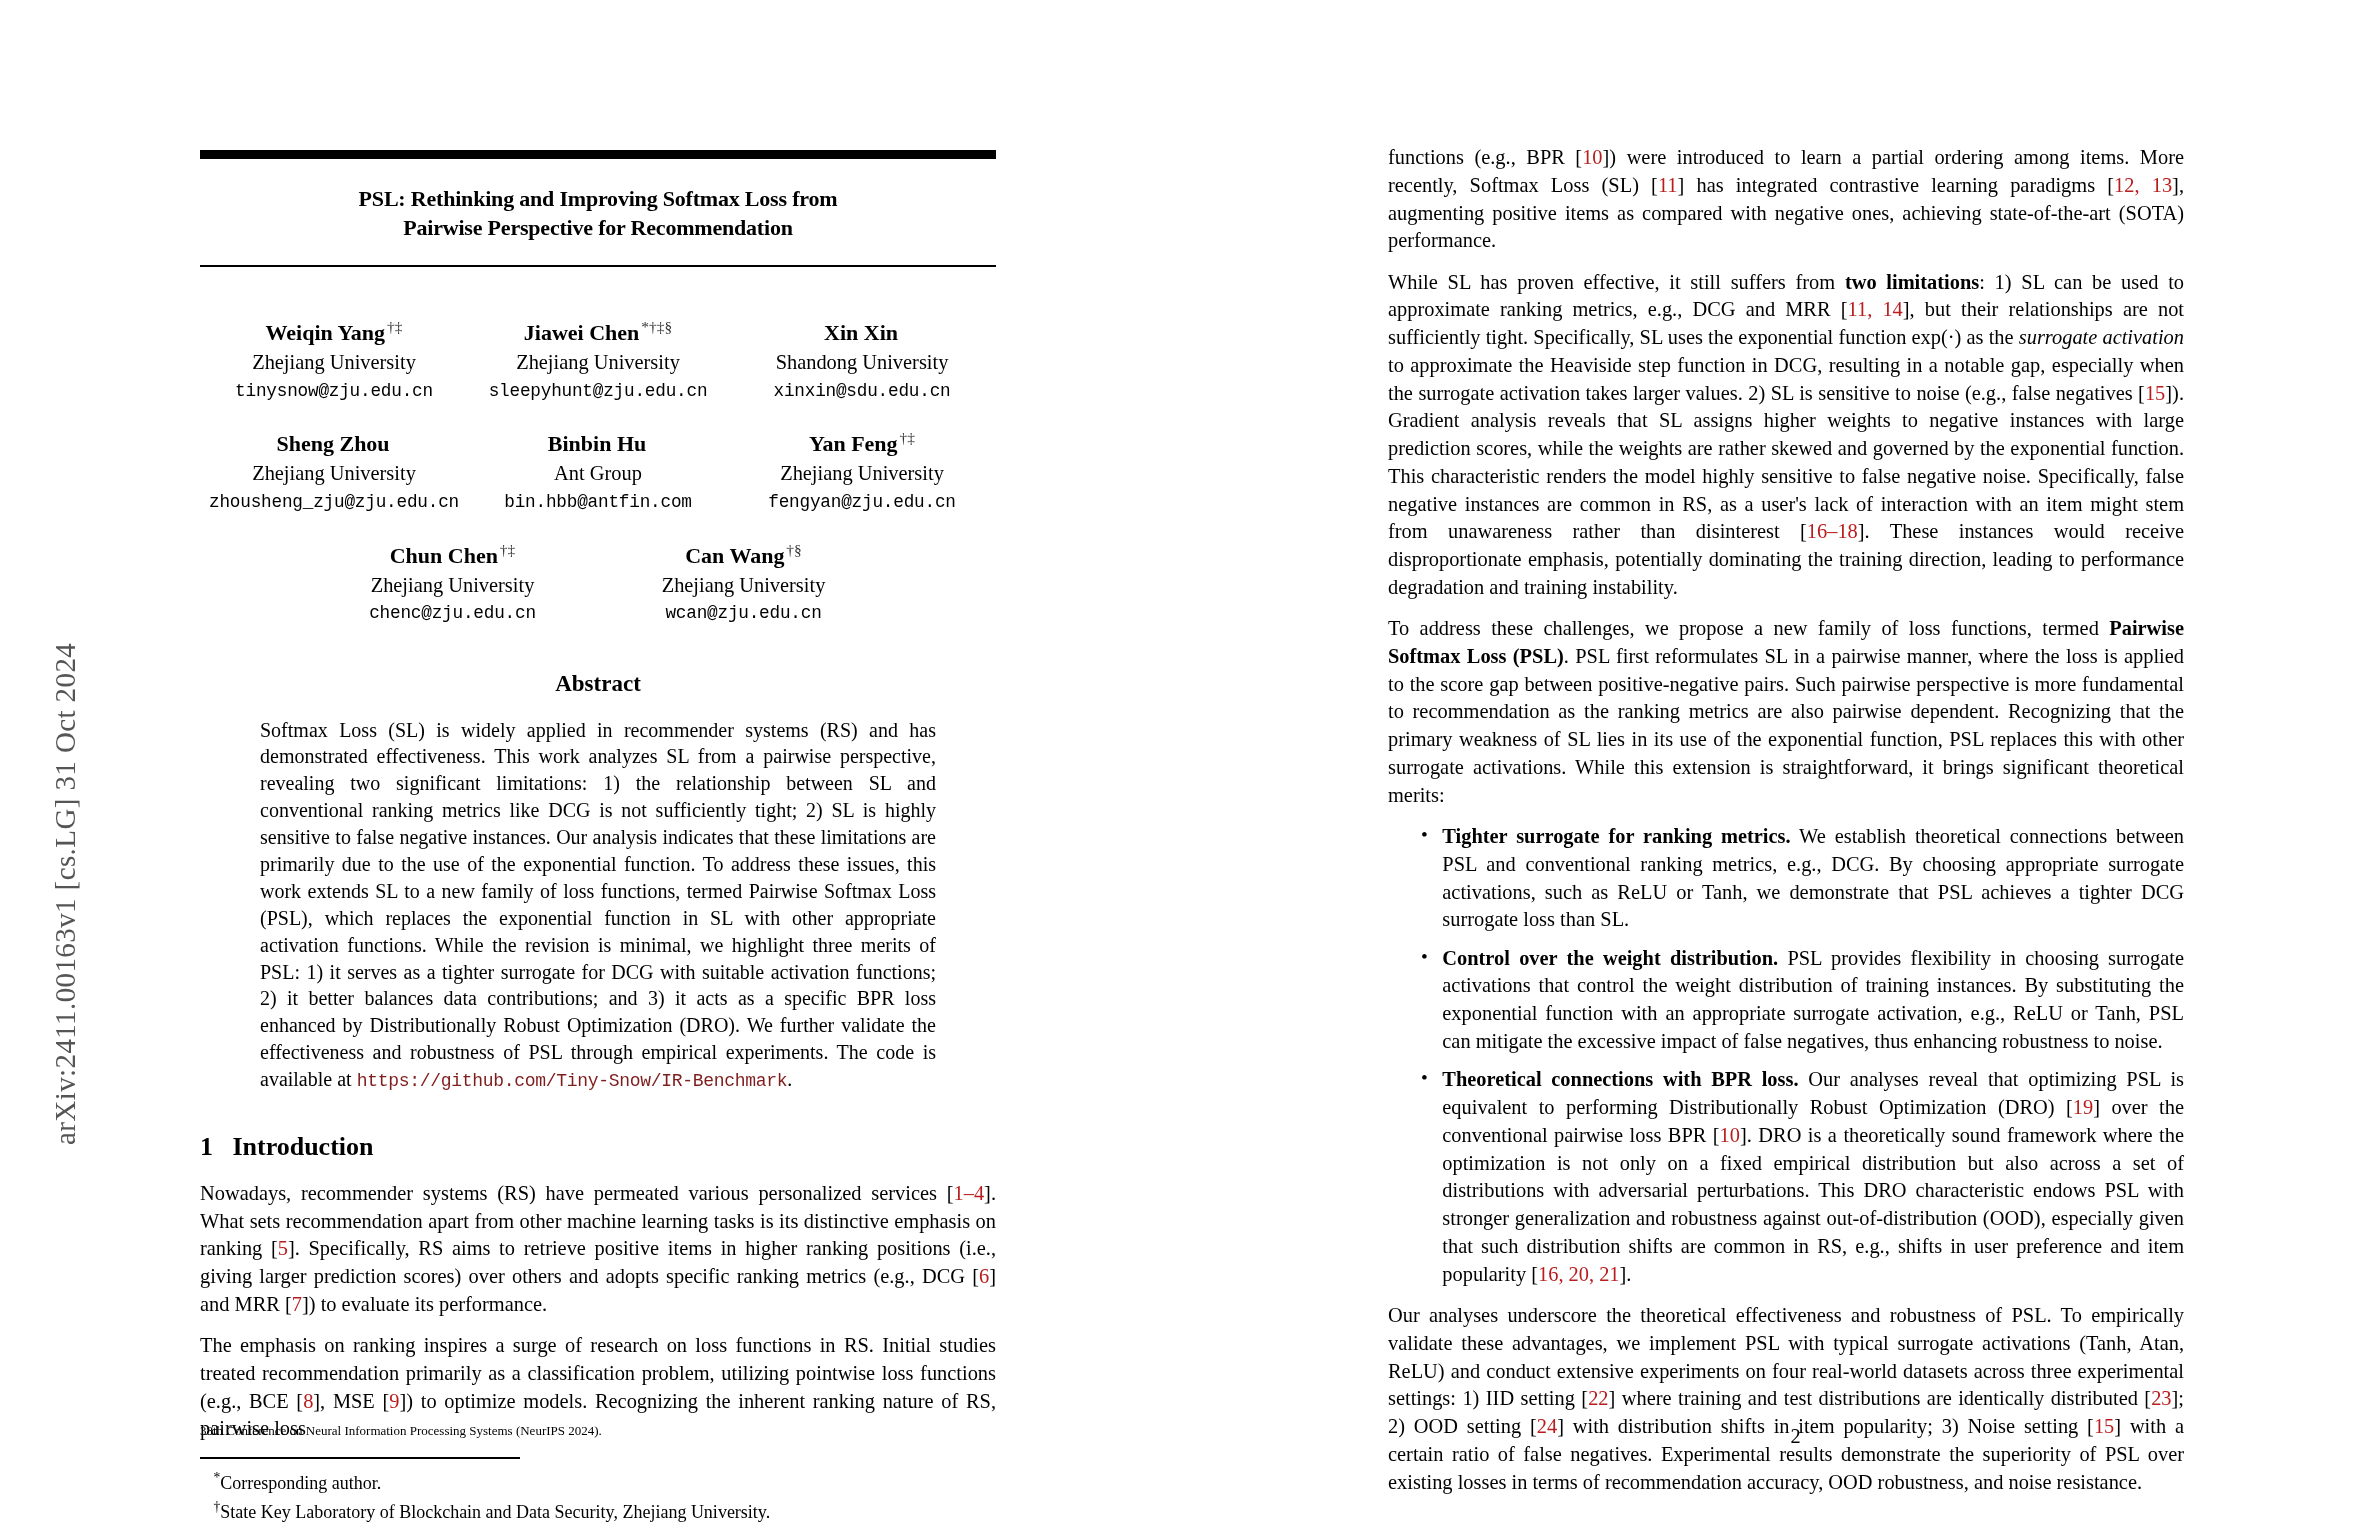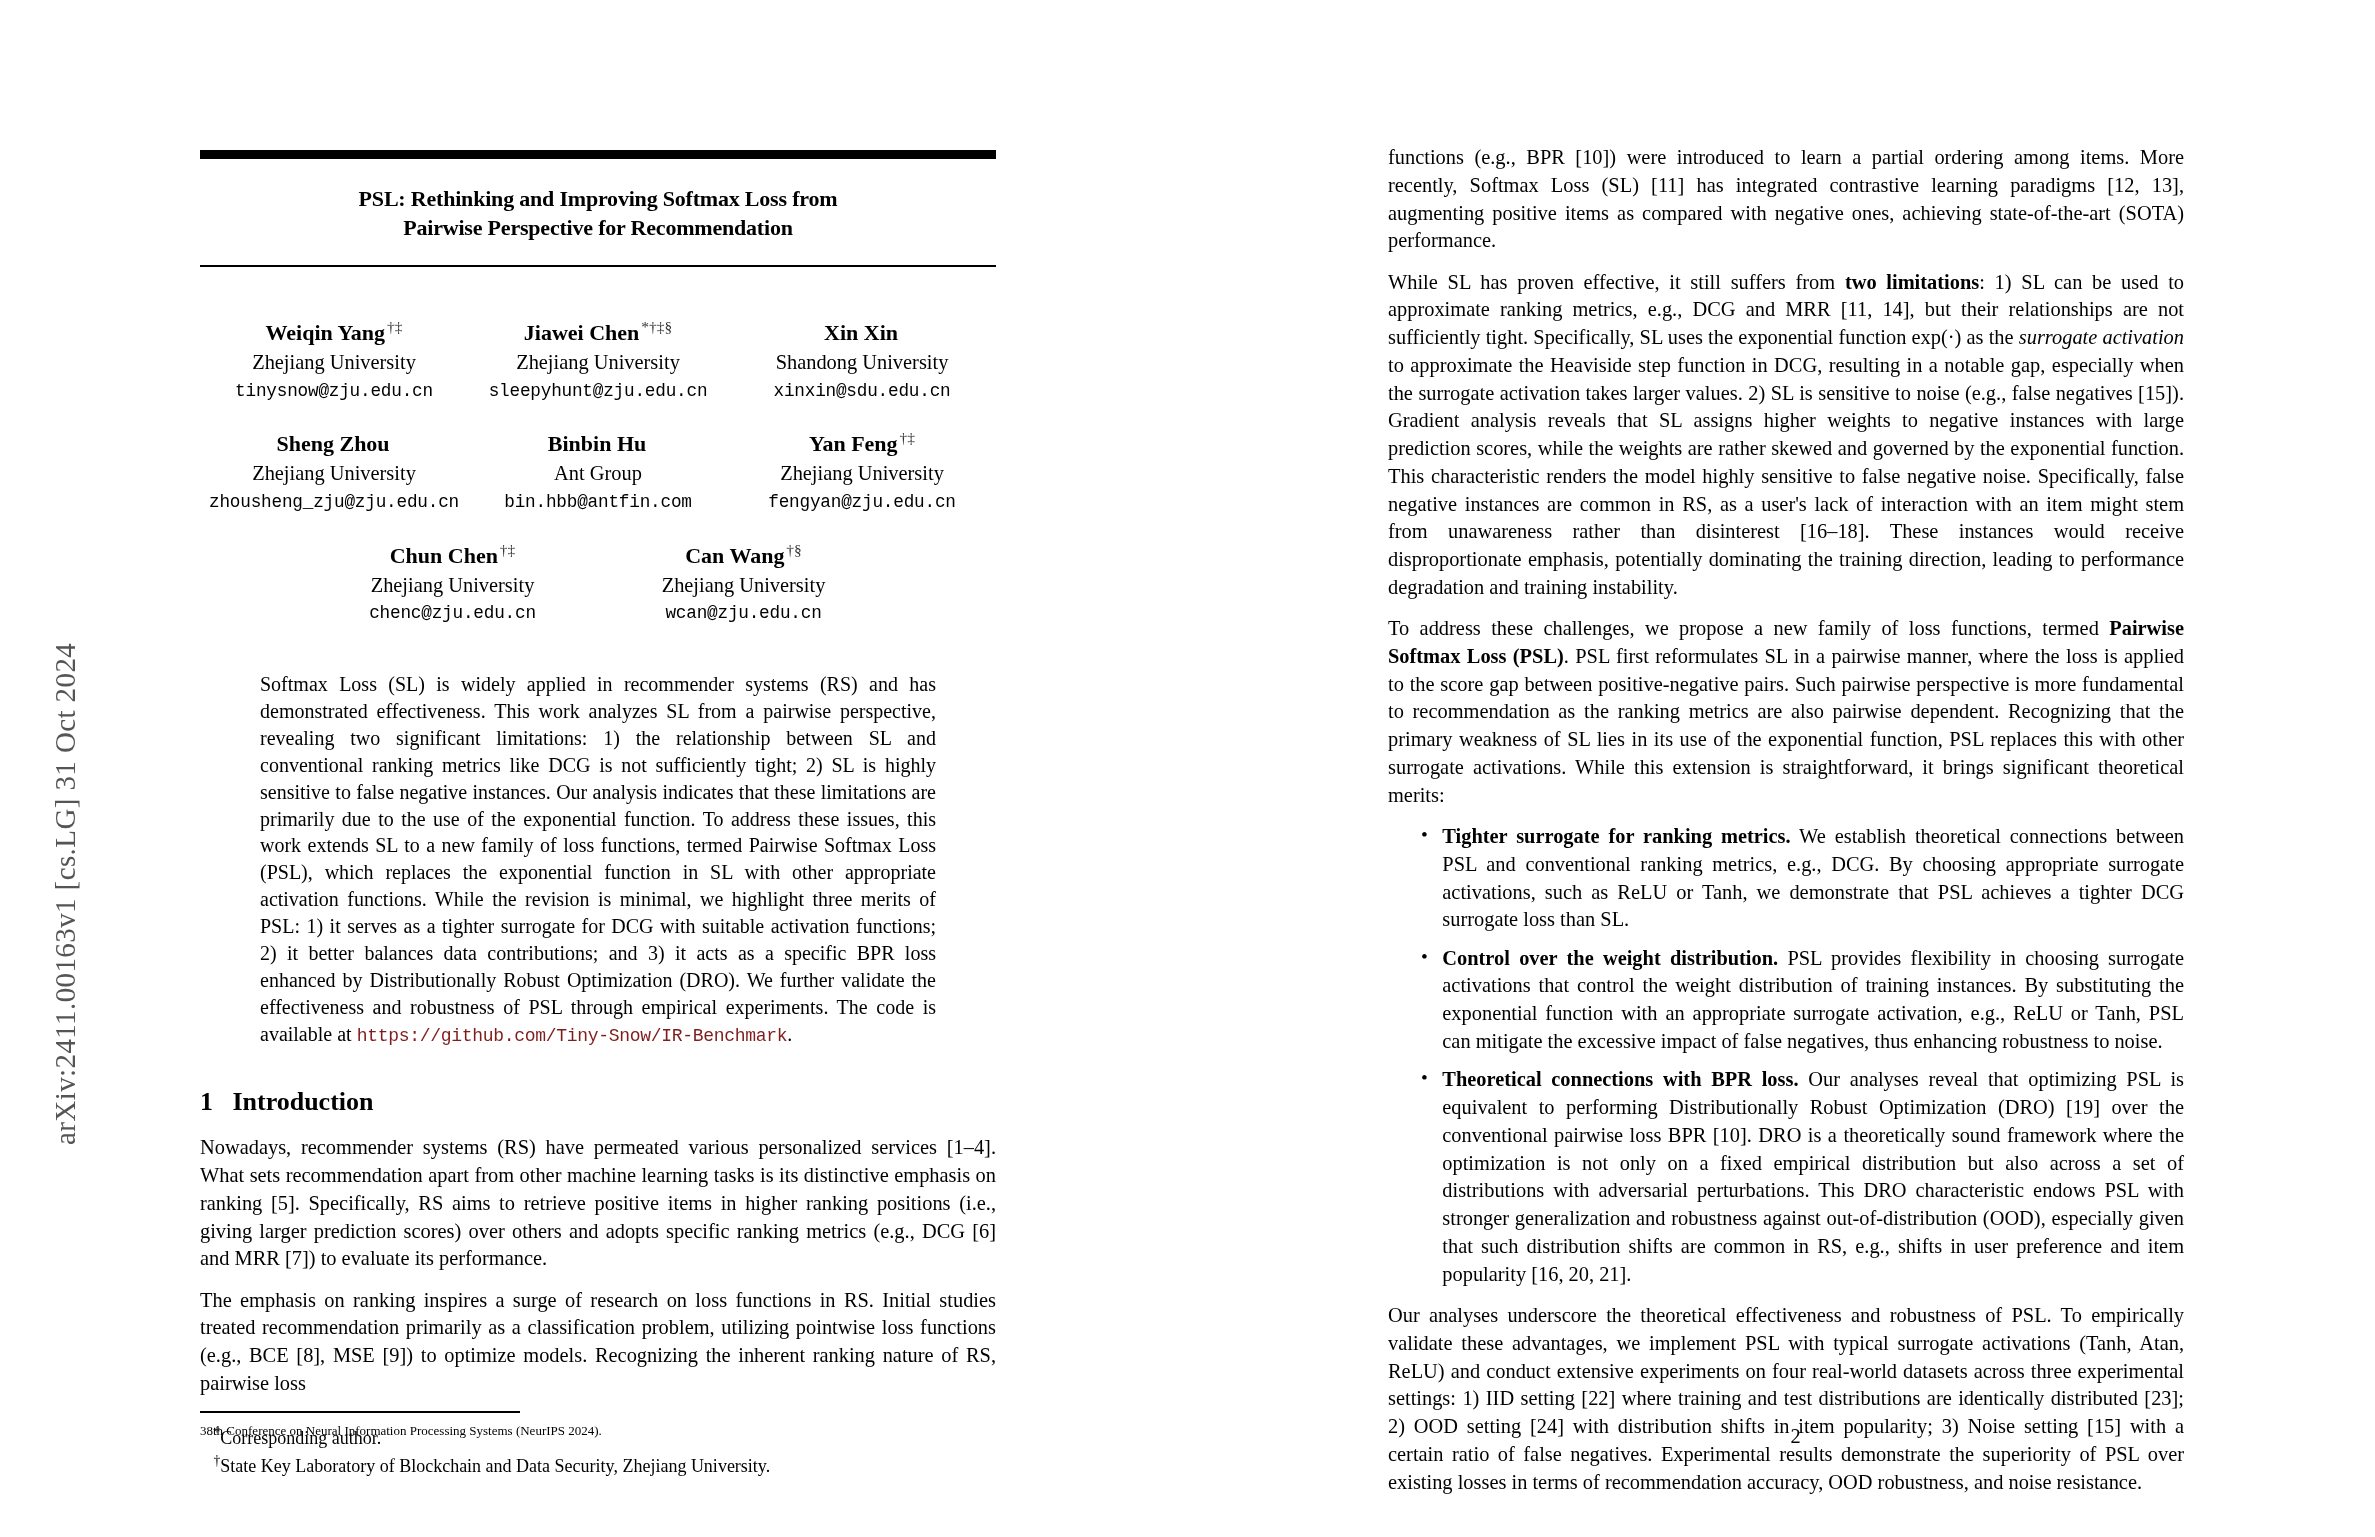--- a/index.html
+++ b/index.html
@@ -128,21 +128,21 @@
     font-size: 23px;
     margin-bottom: 19.4px;
   }
   #abstract-text {
     font-size: 20px;
     line-height: 1.345;
     text-align: justify;
     text-justify: inter-word;
     hyphens: none;
   }
-  .link { color: #000000; margin-top: 48px; }
+  .link { color: #b91c1c; margin-top: 48px; }
   .mono-link {
     font-family: "Liberation Mono", "DejaVu Sans Mono", monospace;
     font-size: 18px;
     color: #7f1d1d;
     letter-spacing: -0.3px;
   }
 
   
   .section-heading {
     font-weight: bold;
@@ -288,20 +288,21 @@
         <div class="author-cell">
           <div class="author-name"><span>Can Wang</span><span class="marks">†§</span></div>
           <div class="author-affil">Zhejiang University</div>
           <div class="author-email">wcan@zju.edu.cn</div>
         </div>
       </div>
 
     </div>
 
     <div id="abstract-block">
+      <div id="abstract-heading">Abstract</div>
       <div id="abstract-text"><span>Softmax Loss (SL) is widely applied in recommender systems (RS) and has demonstrated effectiveness. This work analyzes SL from a pairwise perspective, revealing two significant limitations: 1) the relationship between SL and conventional ranking metrics like DCG is not sufficiently tight; 2) SL is highly sensitive to false negative instances. Our analysis indicates that these limitations are primarily due to the use of the exponential function. To address these issues, this work extends SL to a new family of loss functions, termed Pairwise Softmax Loss (PSL), which replaces the exponential function in SL with other appropriate activation functions. While the revision is minimal, we highlight three merits of PSL: 1) it serves as a tighter surrogate for DCG with suitable activation functions; 2) it better balances data contributions; and 3) it acts as a specific BPR loss enhanced by Distributionally Robust Optimization (DRO). We further validate the effectiveness and robustness of PSL through empirical experiments. The code is available at </span><span class="mono-link">https://github.com/Tiny-Snow/IR-Benchmark</span><span>.</span></div>
     </div>
 
     <div class="section-heading">
       <span class="secnum">1</span><span>Introduction</span>
     </div>
 
     <p class="body-para"><span>Nowadays, recommender systems (RS) have permeated various personalized services [</span><span class="link">1–4</span><span>]. What sets recommendation apart from other machine learning tasks is its distinctive emphasis on ranking [</span><span class="link">5</span><span>]. Specifically, RS aims to retrieve positive items in higher ranking positions (i.e., giving larger prediction scores) over others and adopts specific ranking metrics (e.g., DCG [</span><span class="link">6</span><span>] and MRR [</span><span class="link">7</span><span>]) to evaluate its performance.</span></p>
 
     <p class="body-para tight"><span>The emphasis on ranking inspires a surge of research on loss functions in RS. Initial studies treated recommendation primarily as a classification problem, utilizing pointwise loss functions (e.g., BCE [</span><span class="link">8</span><span>], MSE [</span><span class="link">9</span><span>]) to optimize models. Recognizing the inherent ranking nature of RS, pairwise loss</span></p>

